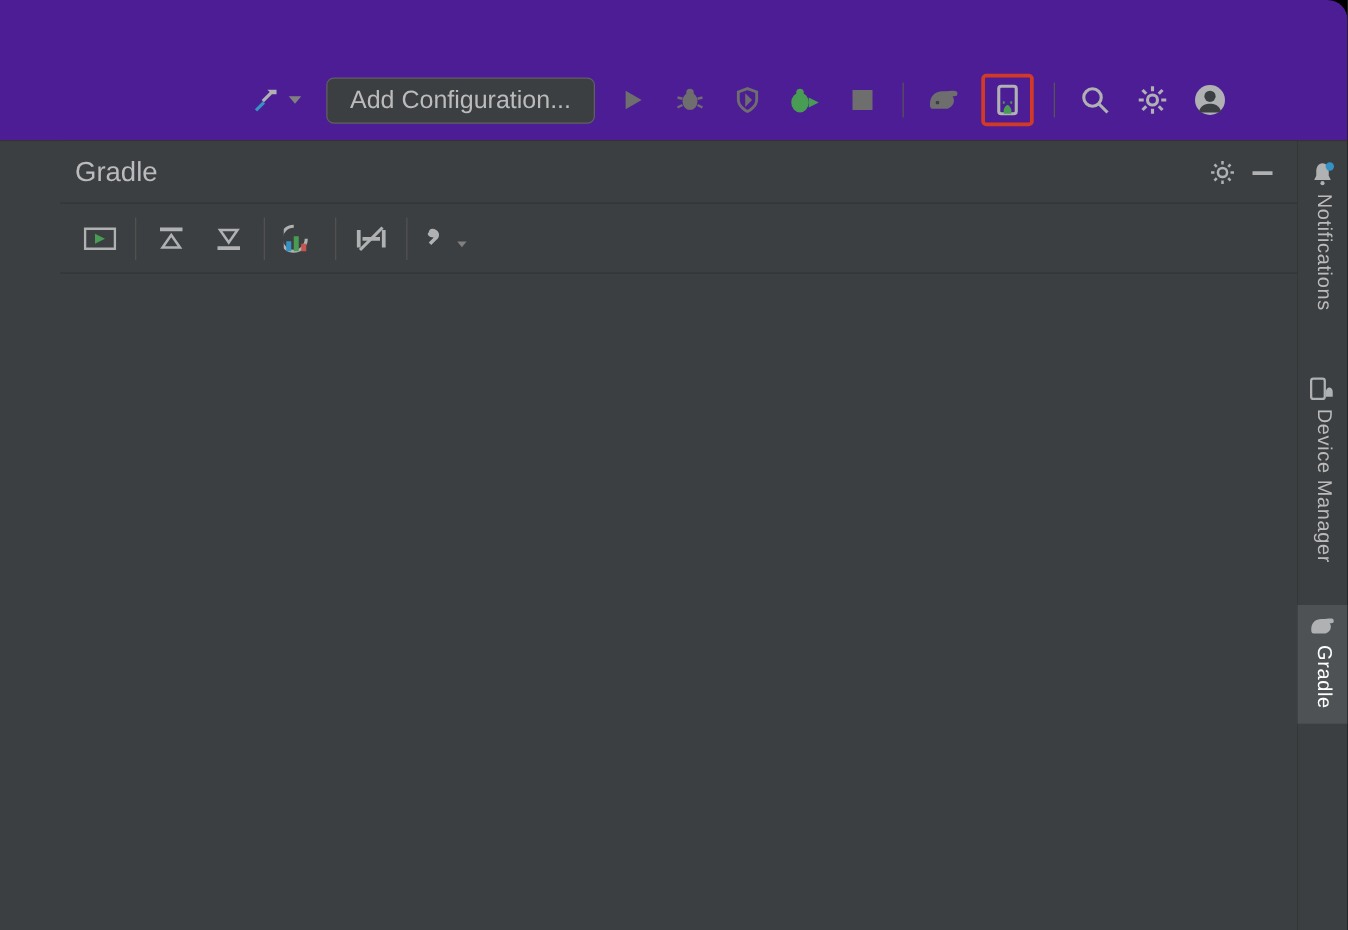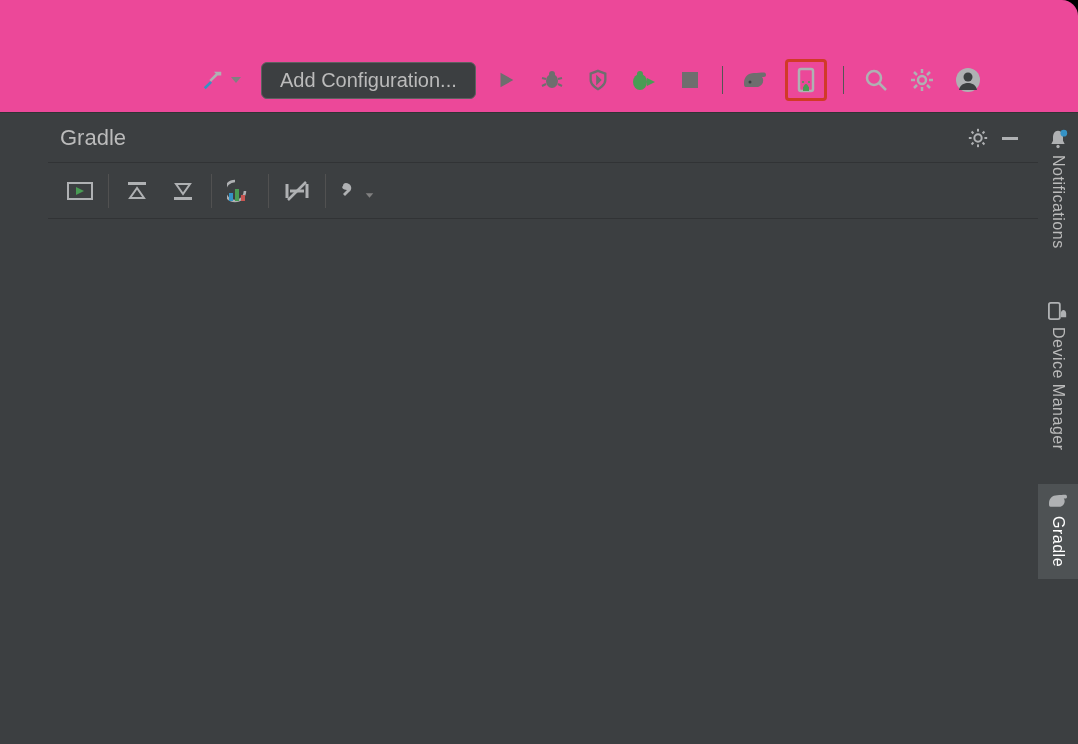--- a/index.html
+++ b/index.html
@@ -7,21 +7,21 @@
     body {
       background: #000;
       font-family: -apple-system, BlinkMacSystemFont, "Segoe UI", Arial, sans-serif;
       color: #AFB1B3;
       display: flex;
       flex-direction: column;
     }
     
     .titlebar {
       height: 112px;
-      background: #ec4899;
+      background: #4c1d95;
       border-top-right-radius: 16px;
       display: flex;
       align-items: flex-end;
       padding: 0 12px 12px 12px;
       gap: 10px;
     }
     .titlebar-spacer { flex: 0 0 175px; }
     .toolbar-row {
       display: flex;
       align-items: center;

